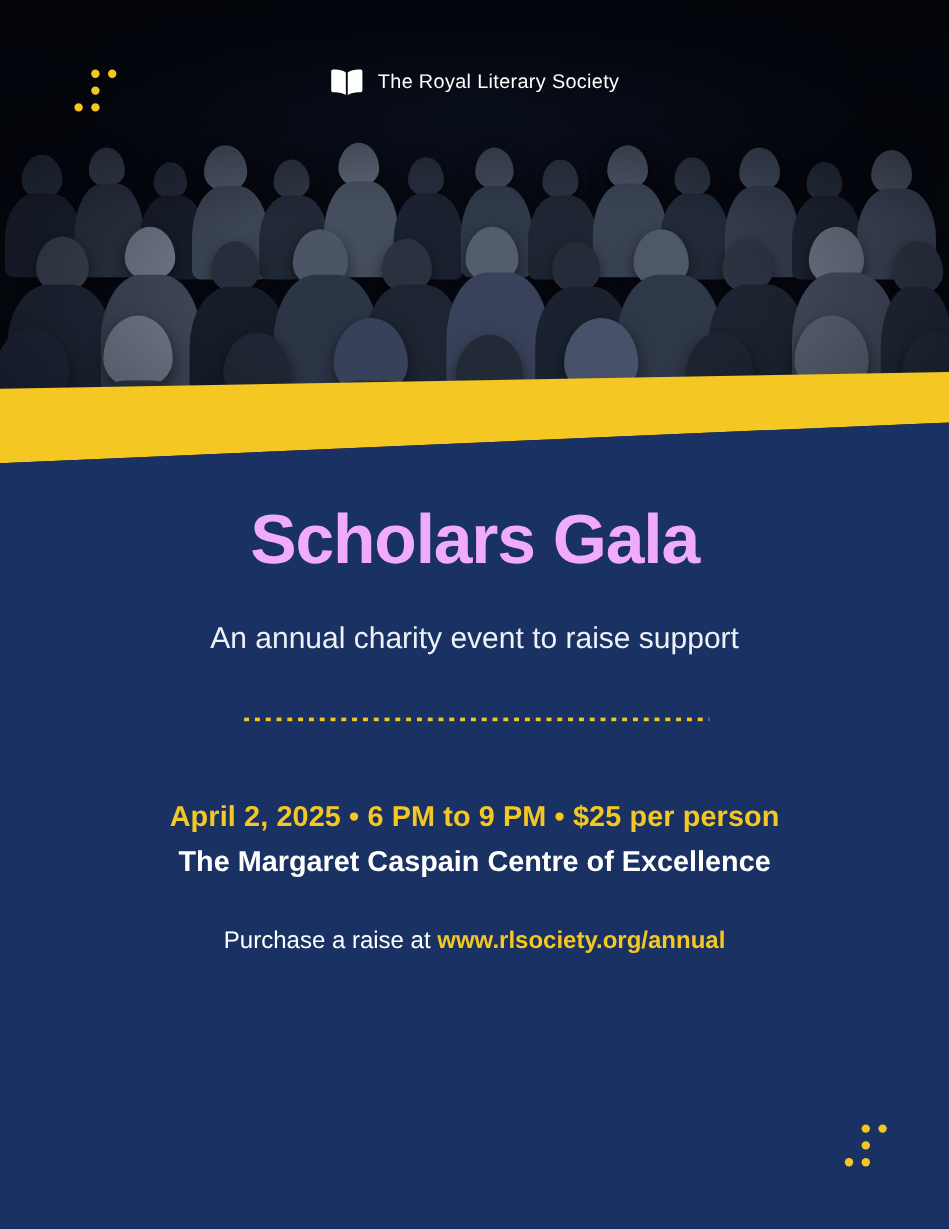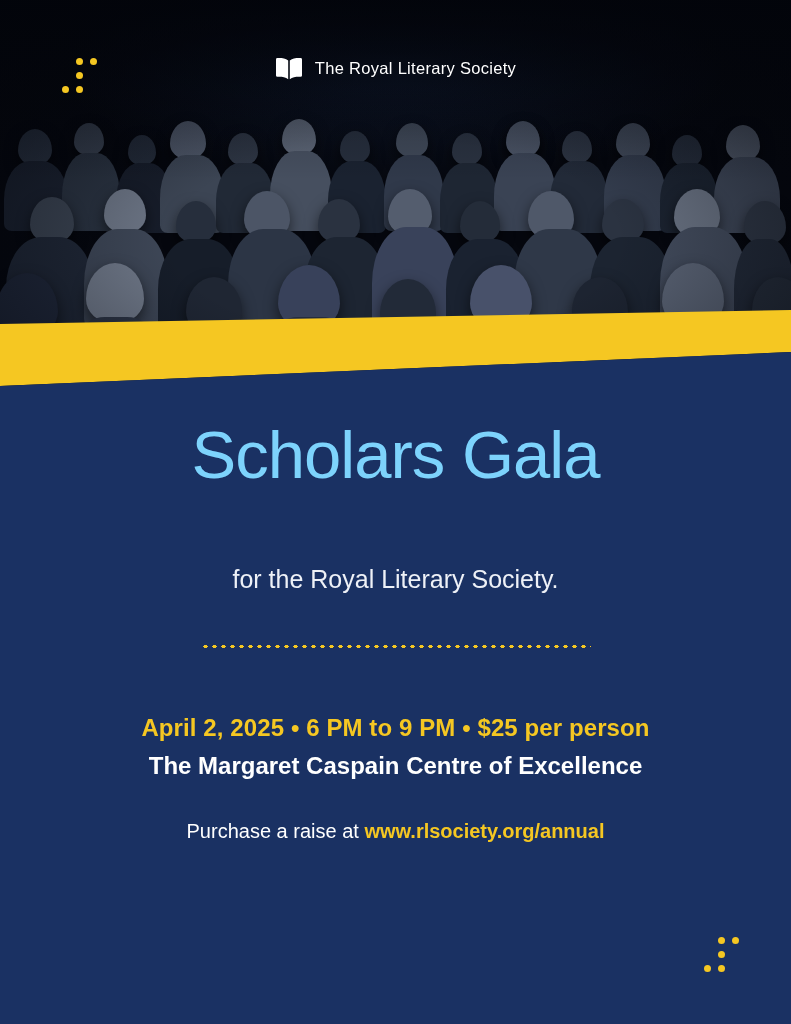--- a/index.html
+++ b/index.html
@@ -147,23 +147,23 @@
   }
   .title-line-1 {
     color: #ffffff;
     font-size: 82px;
     font-weight: 700;
     letter-spacing: -1px;
     line-height: 1.04;
     margin: 0;
   }
   .title-line-2 {
-    color: #7dd3fc;
-    font-size: 67px;
-    font-weight: 400;
+    color: #f0abfc;
+    font-size: 58px;
+    font-weight: 700;
     letter-spacing: -1px;
     line-height: 1.04;
     margin: 0 0 6px 0;
   }
   .subtitle {
     color: #eef1f7;
     font-size: 25px;
     line-height: 1.5;
     font-weight: 400;
     margin: 34px auto 0 auto;
@@ -323,22 +323,21 @@
         <path d="M14.8 4.4C17.4 2.6 20.4 2.0 23.8 2.0 H25.6 A1.4 1.4 0 0 1 27 3.4 V19.4 A1.4 1.4 0 0 1 25.6 20.8 H23.8 C20.4 20.8 17.4 21.4 14.8 23.2 Z" fill="#ffffff"></path>
       </svg>
     </span>
     <span class="brand-name">The Royal Literary Society</span>
   </div>
 
   <div class="content">
     <h1 class="title-line-2">Scholars Gala</h1>
 
     <p class="subtitle">
-      <br>
-      <span>for the Royal Literary Society.</span>
+      <span>An annual charity event to raise support</span><br>
     </p>
 
     <div class="divider"></div>
 
     <div class="details">
       <div class="detail-line">April 2, 2025 • 6 PM to 9 PM • $25 per person</div>
       <div class="venue-line">The Margaret Caspain Centre of Excellence</div>
     </div>
 
     <div class="purchase">

